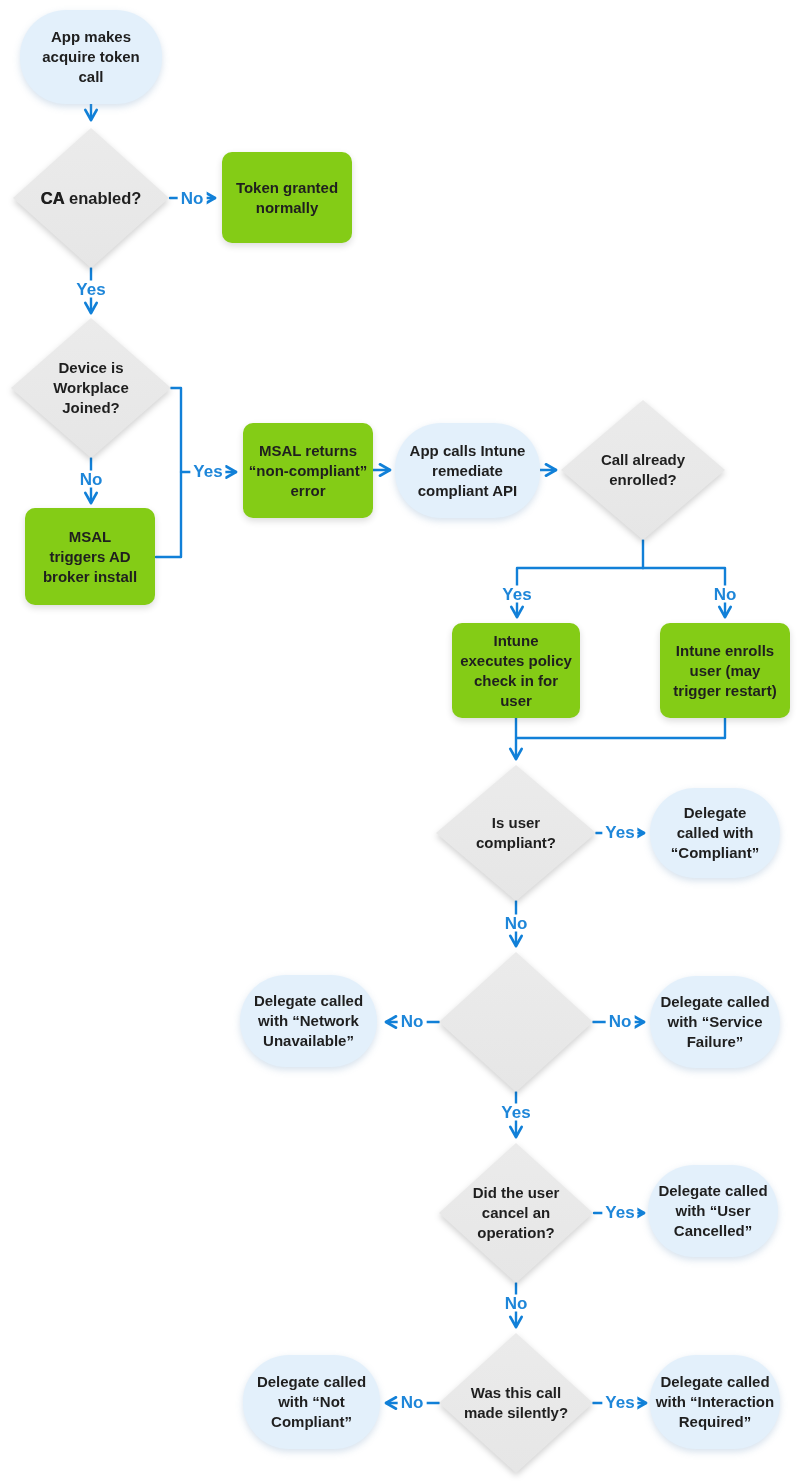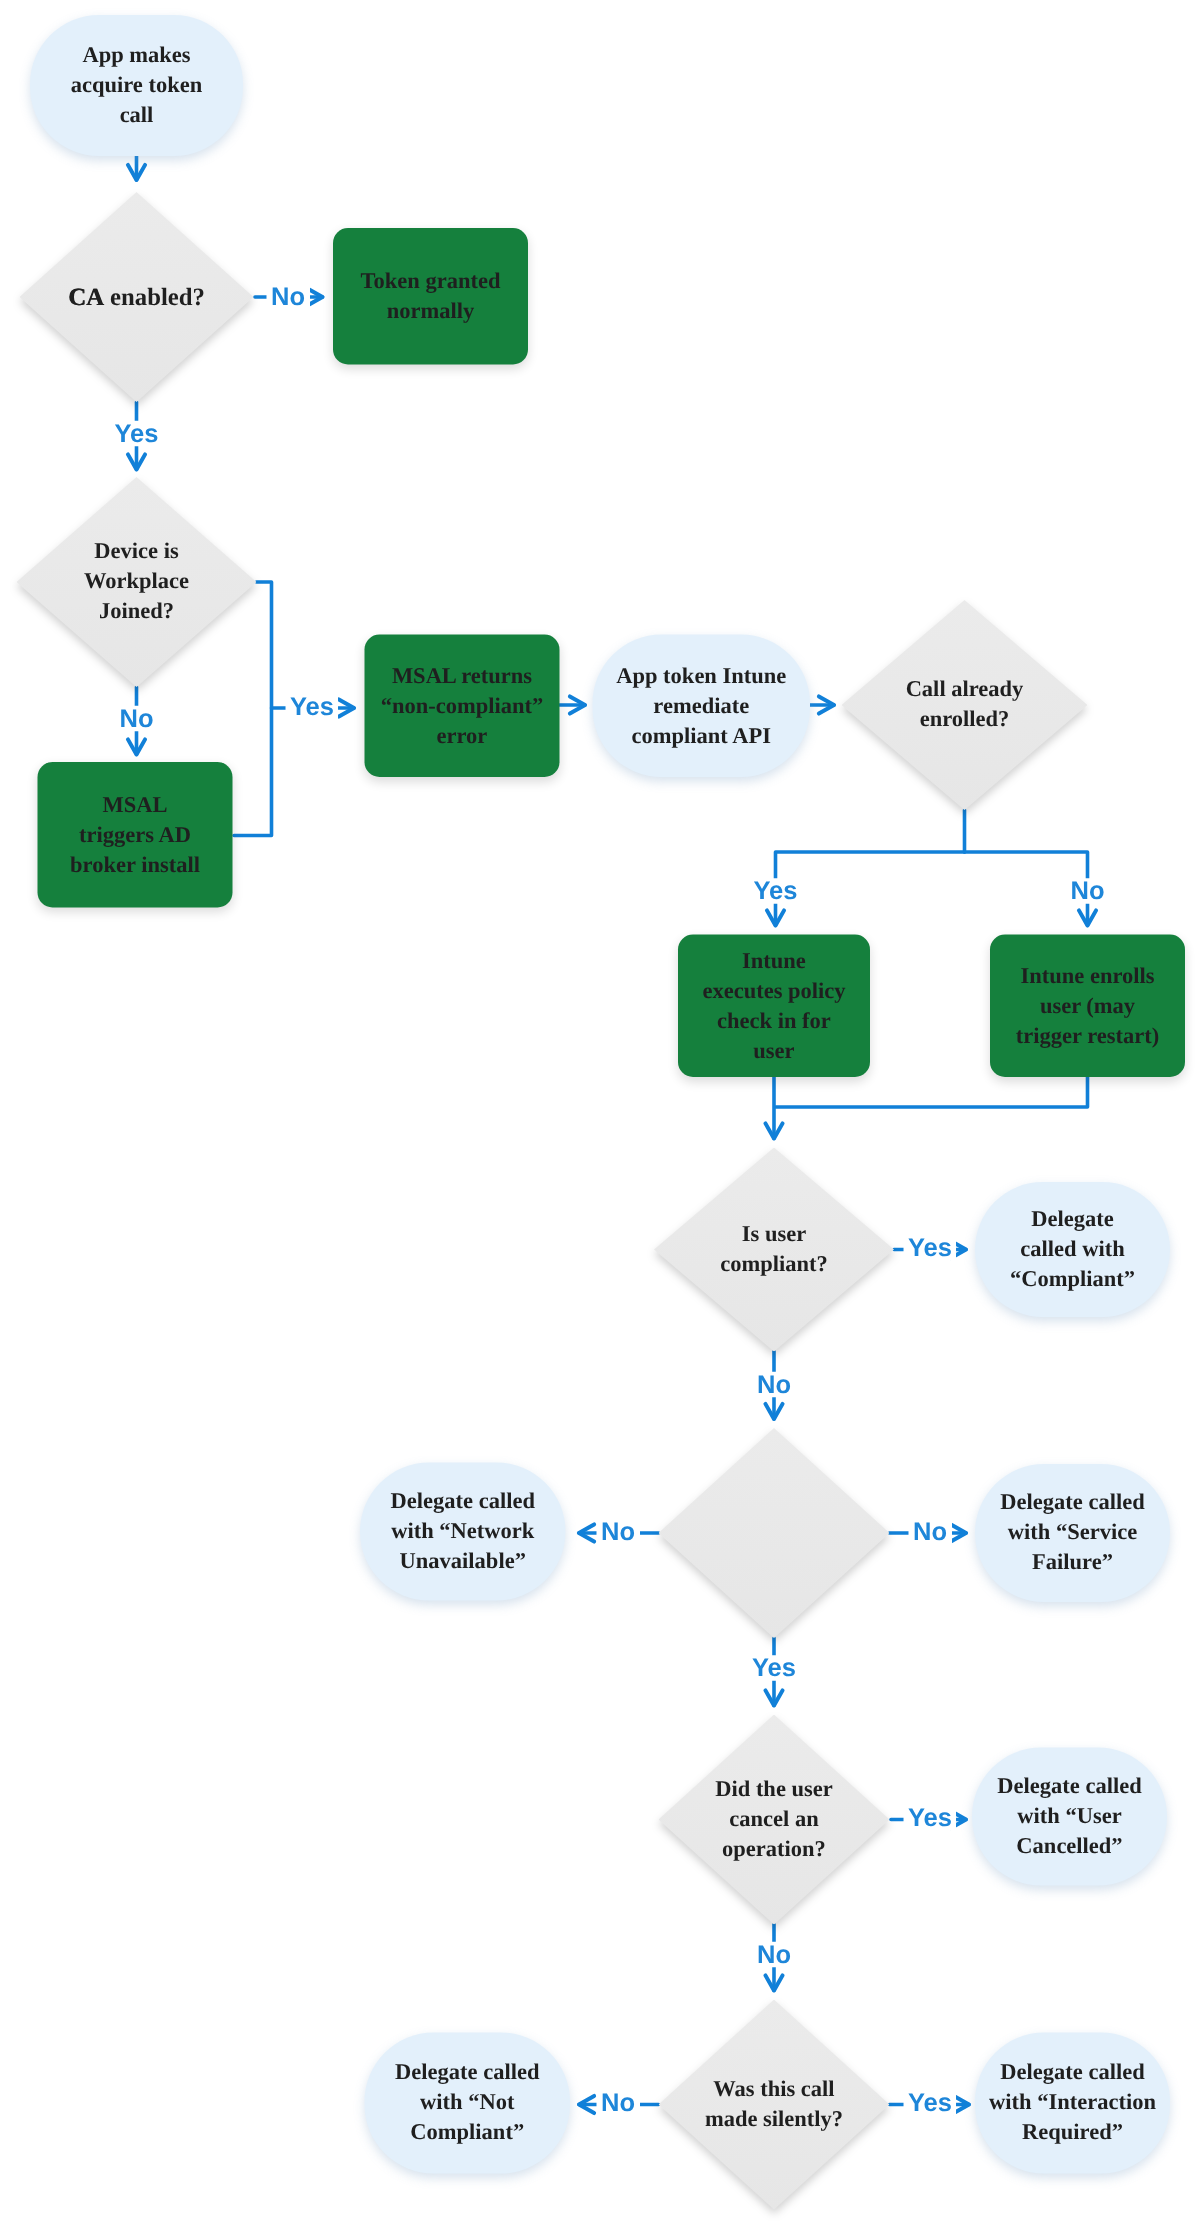--- a/index.html
+++ b/index.html
@@ -15,28 +15,28 @@
 
   .node{
     position:absolute;
     display:flex;align-items:center;justify-content:center;
     text-align:center;
     color:#1f1f1f;
     font-weight:600;
     font-size:15px;line-height:20px;
     box-sizing:border-box;
   }
-  .node .txt span{display:block;font-family:Liberation Serif, serif;}
+  .node .txt span{display:block;}
   .terminal{
     background:#e3f0fb;
     border-radius:46px;
     box-shadow:0 3px 7px rgba(110,150,190,0.28);
   }
   .process{
-    background:#15803d;
+    background:#84cc16;
     border-radius:10px;
     box-shadow:0 3px 7px rgba(0,0,0,0.14);
   }
   .decision{
     background:transparent;
     filter:drop-shadow(0 3px 3px rgba(0,0,0,0.18));
   }
   .decision .shape{
     position:absolute;left:0;top:0;width:100%;height:100%;
     background:linear-gradient(180deg,#ebebeb,#e6e6e6);
@@ -135,21 +135,21 @@
   <div class="node process" style="left:243px;top:423px;width:130px;height:95px">
     <div class="txt">
       <span>MSAL returns</span>
       <span>“non-compliant”</span>
       <span>error</span>
     </div>
   </div>
 
   <div class="node terminal" style="left:395px;top:423px;width:145px;height:95px">
     <div class="txt">
-      <span>App token Intune</span>
+      <span>App calls Intune</span>
       <span>remediate</span>
       <span>compliant API</span>
     </div>
   </div>
 
   <div class="node decision" style="left:561px;top:400px;width:164px;height:140px">
     <div class="shape"></div>
     <div class="txt">
       <span>Call already</span>
       <span>enrolled?</span>

